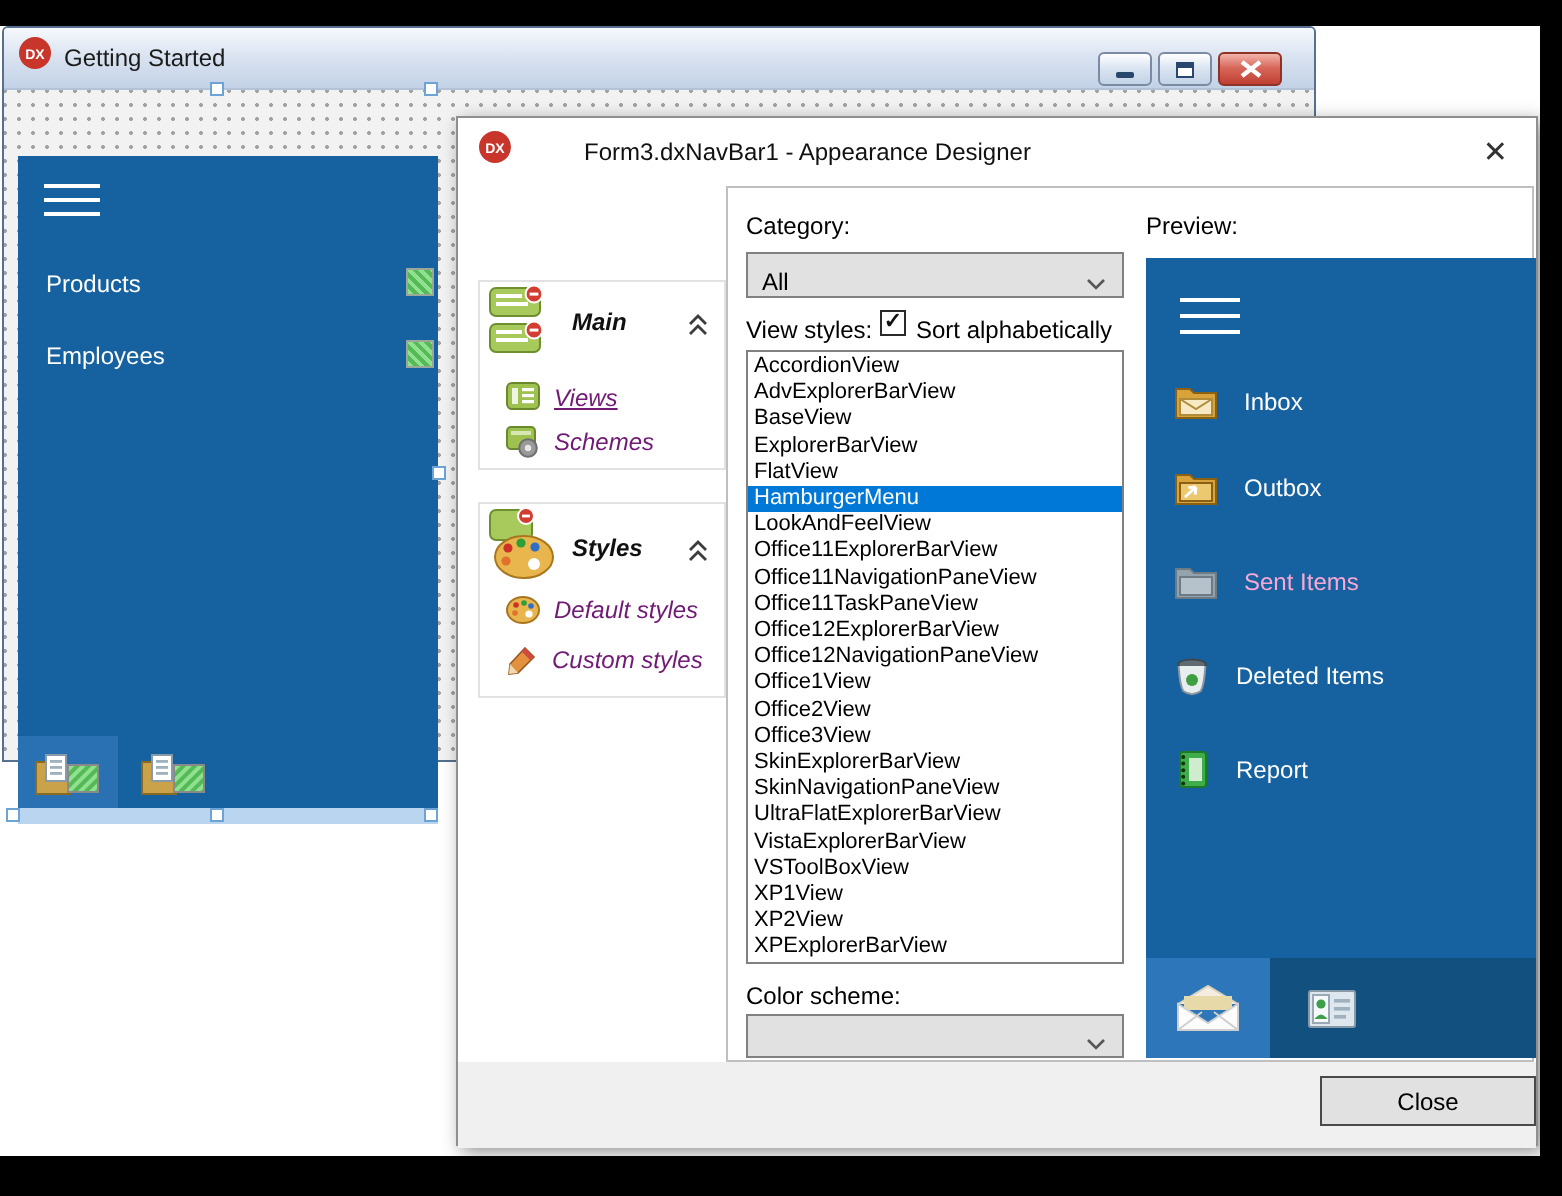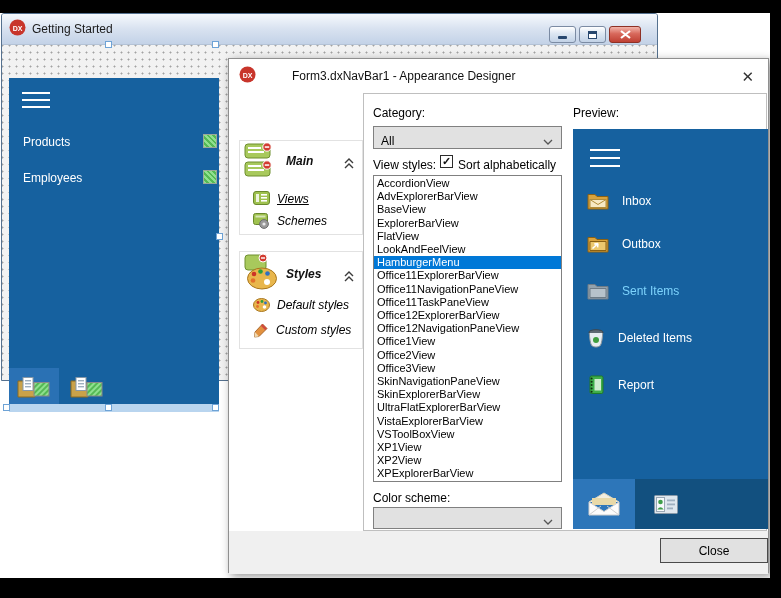--- a/index.html
+++ b/index.html
@@ -48,42 +48,42 @@
   .dlg-title { font-size:12px; color:#111; margin-left:8px; }
   .dlg-close { margin-left:auto; font-size:15px; color:#333; cursor:pointer; line-height:15px; }
 
   .dlg-sidebar { position:absolute; left:10px; top:40px; width:124px; }
   .sb-card { position:absolute; left:0; width:124px; background:#fff; border:1px solid #e2e2e2;font-style:italic; }
   .sb-card.c0 { top:41px; height:95px; }
   .sb-card.c1 { top:152px; height:98px; }
   .sb-bigicon { position:absolute; left:4px; top:2px; }
   .sb-grouplabel { position:absolute; left:46px; top:13px; font-size:12px; font-weight:bold; color:#111; cursor:pointer; }
   .sb-chevron { position:absolute; right:8px; top:14px; cursor:pointer; }
-  .sb-item { position:absolute; left:13px; display:flex; align-items:center; gap:7px; font-size:12px; color:#000000; cursor:pointer; white-space:nowrap; }
+  .sb-item { position:absolute; left:13px; display:flex; align-items:center; gap:7px; font-size:12px; color:#701a75; cursor:pointer; white-space:nowrap; }
   .sb-item.link span.txt { text-decoration:underline; }
 
   .container { position:absolute; left:134px; top:34px; width:404px; height:438px;
                border:1px solid #bfbfbf; background:#fff; }
   .lbl { position:absolute; font-size:12px; color:#000; }
   .combo { position:absolute; left:9px; width:189px; height:23px; background:#e1e1e1; border:1px solid #808080;
            display:flex; align-items:flex-end; padding:0 8px 0 7px; font-size:12px; color:#000; cursor:pointer; }
   .combo .chev { margin-left:auto; }
   .checkbox { position:absolute; width:13px; height:13px; background:#fff; border:1px solid #2b2b2b;
               font-size:11px; line-height:11px; text-align:center; color:#111; font-weight:bold; cursor:pointer; }
   .listbox { position:absolute; left:9px; top:81px; width:189px; height:307px; border:1px solid #808080;
              background:#fff; overflow:hidden; padding-top:1px; }
   .lb-item { font-size:11px; line-height:13.2px; padding-left:3px; color:#000; white-space:nowrap; cursor:pointer; }
   .lb-item.sel { background:#0078d7; color:#fff; }
 
   .pv { position:absolute; left:209px; top:35px; width:195px; height:400px; background:#16619f; }
   .pv-burger { position:absolute; left:17px; top:20px; width:30px; cursor:pointer; }
   .pv-burger div { height:2px; background:#fff; margin-bottom:6px; }
   .pv-item { position:absolute; left:14px; display:flex; align-items:center; gap:13px;
              color:#ffffff; font-size:12px; cursor:pointer; white-space:nowrap; }
-  .pv-item.disabled { color:#7dd3fc; }
+  .pv-item.disabled { color:#f9a8d4; }
   .pv-tabs { position:absolute; left:0; top:350px; width:100%; height:50px; background:#12507f; display:flex; }
   .pv-tab { width:62px; height:50px; display:flex; align-items:center; justify-content:center; cursor:pointer; }
   .pv-tab.sel { background:#2d76b9; }
 
   .dlg-footer { position:absolute; left:0; top:472px; width:100%; height:43px; background:#f0f0f0; }
   .btn-close { position:absolute; left:431px; top:7px; width:108px; height:25px; background:#e1e1e1;
                border:1px solid #4a4a4a; font-size:12px; font-family:"Liberation Sans",sans-serif; cursor:pointer; }
 </style>
 </head>
 <body>
@@ -288,32 +288,32 @@
       <span class="lbl" style="left:9px; top:64px">View styles:</span>
       <div class="checkbox" style="left:76px; top:61px">✓</div>
       <span class="lbl" style="left:94px; top:64px">Sort alphabetically</span>
 
       <div class="listbox">
           <div class="lb-item">AccordionView</div>
           <div class="lb-item">AdvExplorerBarView</div>
           <div class="lb-item">BaseView</div>
           <div class="lb-item">ExplorerBarView</div>
           <div class="lb-item">FlatView</div>
+          <div class="lb-item sel">HamburgerMenu</div>
           <div class="lb-item">LookAndFeelView</div>
-          <div class="lb-item sel">HamburgerMenu</div>
           <div class="lb-item">Office11ExplorerBarView</div>
           <div class="lb-item">Office11NavigationPaneView</div>
           <div class="lb-item">Office11TaskPaneView</div>
           <div class="lb-item">Office12ExplorerBarView</div>
           <div class="lb-item">Office12NavigationPaneView</div>
           <div class="lb-item">Office1View</div>
           <div class="lb-item">Office2View</div>
           <div class="lb-item">Office3View</div>
+          <div class="lb-item">SkinExplorerBarView</div>
           <div class="lb-item">SkinNavigationPaneView</div>
-          <div class="lb-item">SkinExplorerBarView</div>
           <div class="lb-item">UltraFlatExplorerBarView</div>
           <div class="lb-item">VistaExplorerBarView</div>
           <div class="lb-item">VSToolBoxView</div>
           <div class="lb-item">XP1View</div>
           <div class="lb-item">XP2View</div>
           <div class="lb-item">XPExplorerBarView</div>
         </div>
 
       <span class="lbl" style="left:9px; top:397px">Color scheme:</span>
       <div class="combo" style="top:413px; height:22px">

